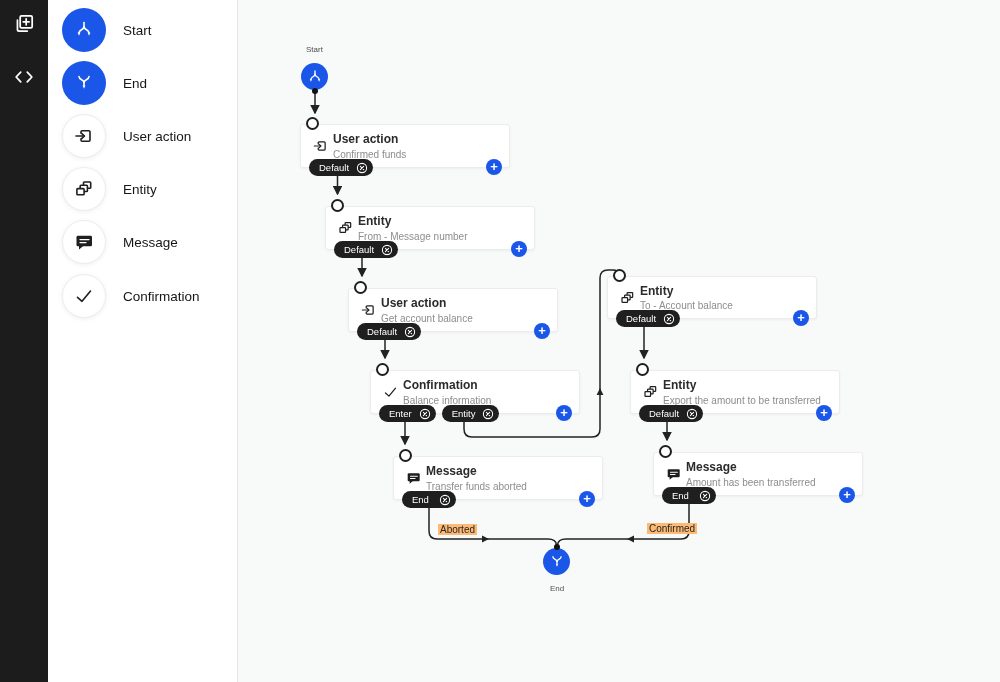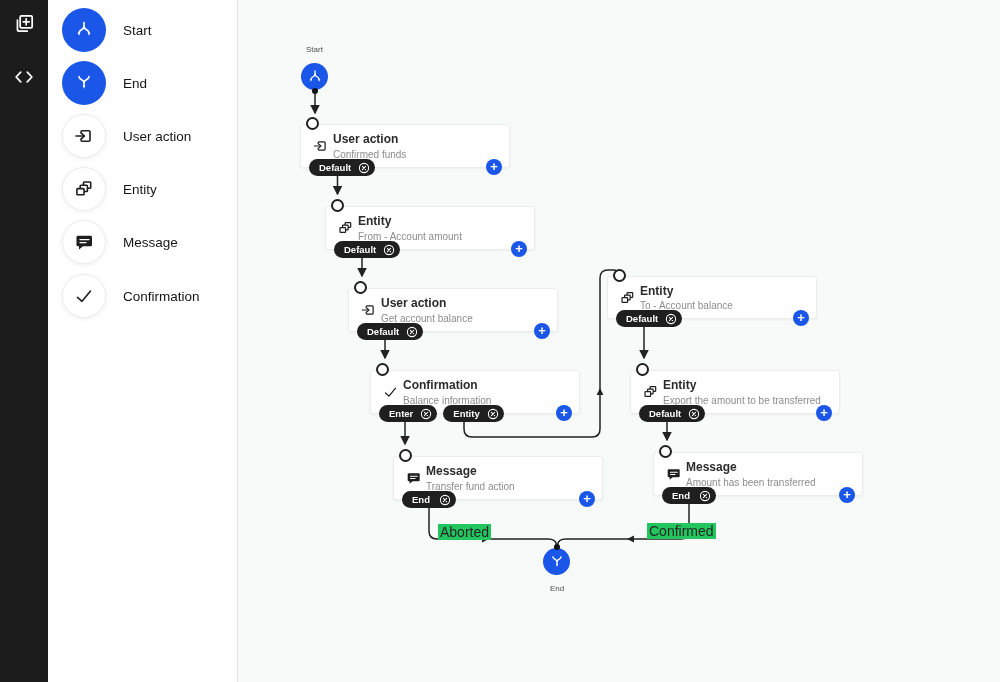--- a/index.html
+++ b/index.html
@@ -32,30 +32,30 @@
   .canvas { position:absolute; left:238px; top:0; right:0; bottom:0; background:#f8f9f9; }
   .edges { position:absolute; left:0; top:0; pointer-events:none; }
 
   .node { position:absolute; background:#fff; border:1px solid #ececec; border-radius:3px; box-shadow:0 1px 3px rgba(0,0,0,.05); cursor:pointer; }
   .handle { position:absolute; left:4.5px; top:-8.5px; width:13px; height:13px; border:2px solid #1f1f1f; border-radius:50%; background:#fff; }
   .node-icon { position:absolute; left:11px; top:50%; transform:translateY(-50%); width:17px; height:17px; color:#1f1f1f; }
   .node-icon svg { width:100%; height:100%; }
   .node-text { position:absolute; left:32px; top:50%; transform:translateY(-50%); display:flex; flex-direction:column; gap:2px; white-space:nowrap; }
   .node-title { font-size:12px; color:#2b2b2b; font-weight:bold; line-height:1.15; }
   .node-subtitle { font-size:10px; color:#8d8d8d; line-height:1.1; }
-  .pills { position:absolute; left:8px; bottom:-9px; display:flex; gap:6px;font-weight:bold; }
+  .pills { position:absolute; left:8px; bottom:-9px; display:flex; gap:6px; }
   .pill { height:17px; min-width:54px; background:var(--pill); border-radius:9px; color:#fff; display:inline-flex; align-items:center; justify-content:space-between; gap:7px; padding:0 5px 0 10px; font-size:9.5px; cursor:pointer; }
   .pill-x { width:12px; height:12px; flex:0 0 auto; cursor:pointer; }
   .plus { position:absolute; right:7px; bottom:-8px; width:16px; height:16px; border-radius:50%; background:var(--blue); color:#fff; font-size:13px; line-height:15px; text-align:center; font-weight:bold; cursor:pointer; }
 
   .terminal { position:absolute; width:27px; height:27px; border-radius:50%; background:var(--blue); color:#fff; display:flex; align-items:center; justify-content:center; cursor:pointer; z-index:2; }
   .terminal svg { width:18px; height:18px; }
   .dot { position:absolute; width:6px; height:6px; background:#111; border-radius:50%; z-index:3; }
   .canvas-label { position:absolute; font-size:8px; color:#4f4f4f; }
-  .edge-label { position:absolute; font-size:14px; color:#262626; background:#22c55e; padding:0 2px; }
+  .edge-label { position:absolute; font-size:10px; color:#262626; background:#fdba74; padding:0 2px; }
 </style>
 </head>
 <body>
 
 <div class="rail">
   <div class="rail-btn" style="top:10px">
       <svg viewBox="0 0 22 22" fill="none" stroke="currentColor" stroke-width="1.6" stroke-linecap="round" stroke-linejoin="round">
         <path d="M5,7.5 V16 a1.5,1.5 0 0 0 1.5,1.5 H14"></path>
         <rect x="7.5" y="3.5" width="11" height="11" rx="1.2" fill="#1c1c1c"></rect>
         <path d="M13,6.3 v5.4 M10.3,9 h5.4"></path>
@@ -241,21 +241,21 @@
     </div>
     <div class="node" style="left: 325px; top: 206px; width: 210px; height: 44px;">
       <span class="handle"></span>
       <span class="node-icon"><svg viewBox="0 0 22 22" fill="none" stroke="currentColor" stroke-width="1.6" stroke-linecap="round" stroke-linejoin="round">
           <rect x="10.5" y="4" width="7.2" height="6.2" rx="0.8"></rect>
           <rect x="7.2" y="7.3" width="7.2" height="6.2" rx="0.8" fill="#fff"></rect>
           <rect x="3.9" y="10.6" width="7.2" height="6.2" rx="0.8" fill="#fff"></rect>
         </svg></span>
       <span class="node-text">
         <span class="node-title">Entity</span>
-        <span class="node-subtitle">From - Account amount</span>
+        <span class="node-subtitle">From - Message number</span>
       </span>
       <span class="pills">
         <span class="pill">
           <span class="pill-label">Default</span>
           <svg class="pill-x" viewBox="0 0 14 14">
             <circle cx="7" cy="7" r="5.4" fill="none" stroke="#fff" stroke-width="1.2"></circle>
             <path d="M5.1,5.1 L8.9,8.9 M8.9,5.1 L5.1,8.9" stroke="#fff" stroke-width="1.2" stroke-linecap="round"></path>
           </svg>
         </span>
       </span>
@@ -356,21 +356,21 @@
     </div>
     <div class="node" style="left: 393px; top: 456px; width: 210px; height: 44px;">
       <span class="handle"></span>
       <span class="node-icon"><svg viewBox="0 0 22 22">
           <rect x="3.5" y="4.8" width="15.5" height="10.5" rx="1.4" fill="currentColor"></rect>
           <polygon points="6,15 6,18.4 10.2,15" fill="currentColor"></polygon>
           <path d="M7,8.6 h9 M7,11.6 h6" stroke="#fff" stroke-width="1.3" stroke-linecap="round"></path>
         </svg></span>
       <span class="node-text">
         <span class="node-title">Message</span>
-        <span class="node-subtitle">Transfer fund action</span>
+        <span class="node-subtitle">Transfer funds aborted</span>
       </span>
       <span class="pills">
         <span class="pill">
           <span class="pill-label">End</span>
           <svg class="pill-x" viewBox="0 0 14 14">
             <circle cx="7" cy="7" r="5.4" fill="none" stroke="#fff" stroke-width="1.2"></circle>
             <path d="M5.1,5.1 L8.9,8.9 M8.9,5.1 L5.1,8.9" stroke="#fff" stroke-width="1.2" stroke-linecap="round"></path>
           </svg>
         </span>
       </span>

